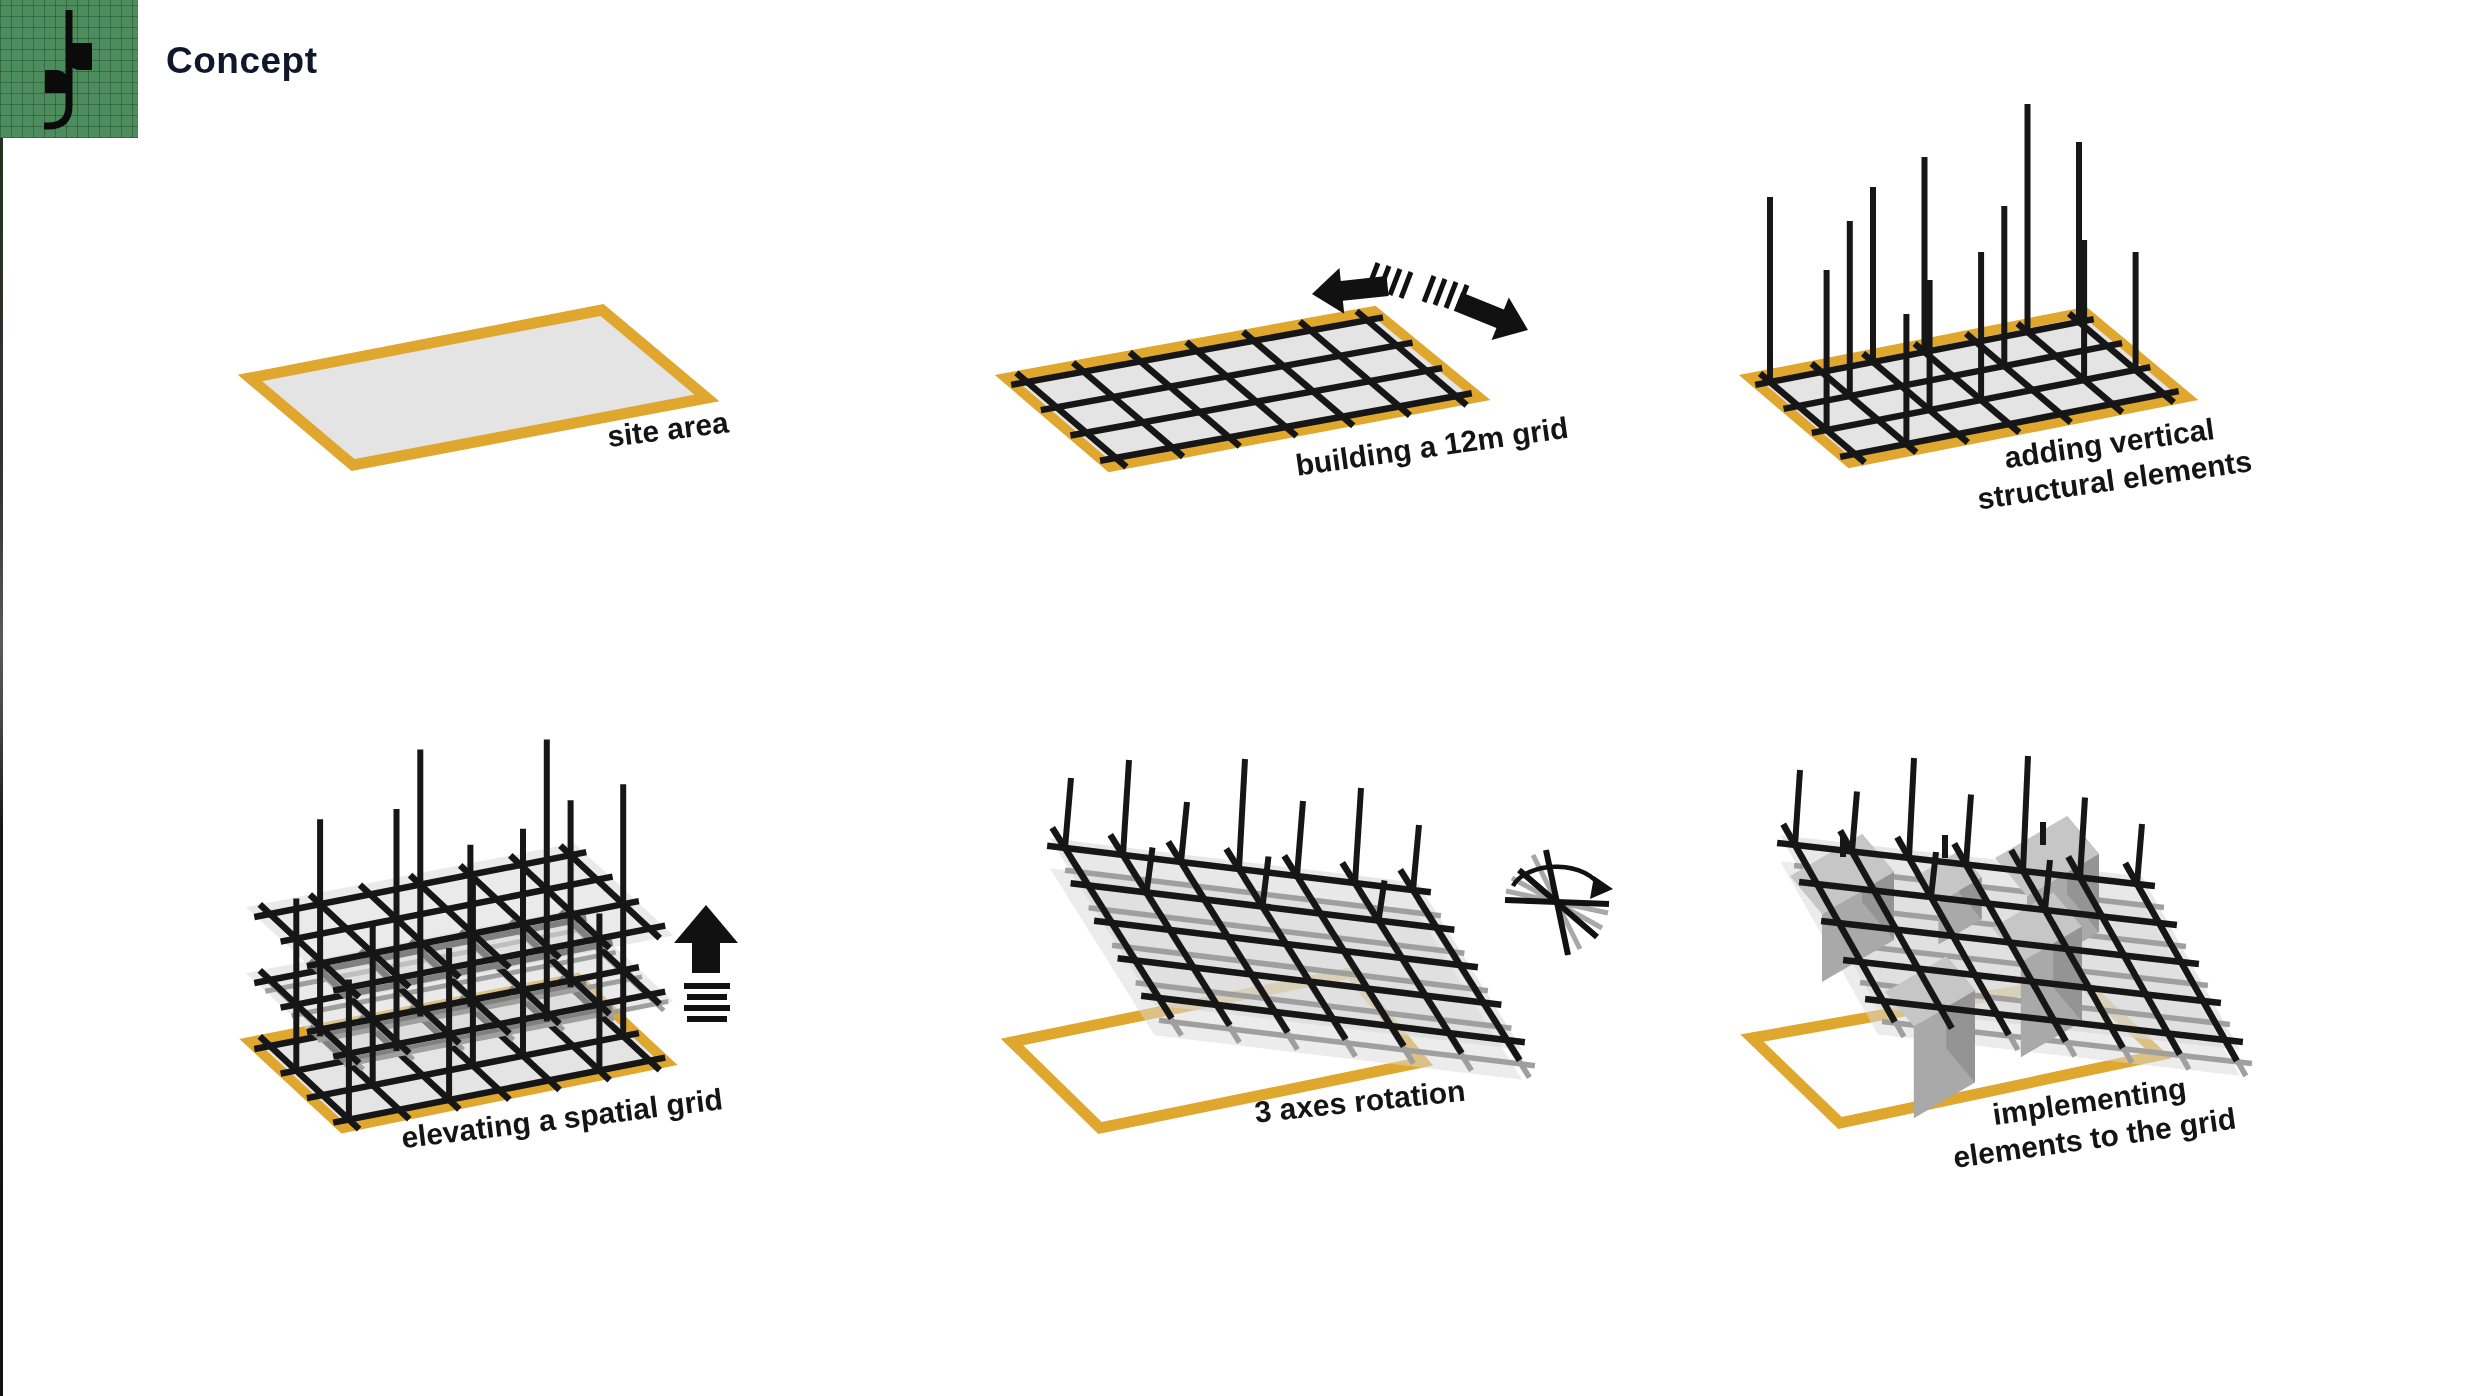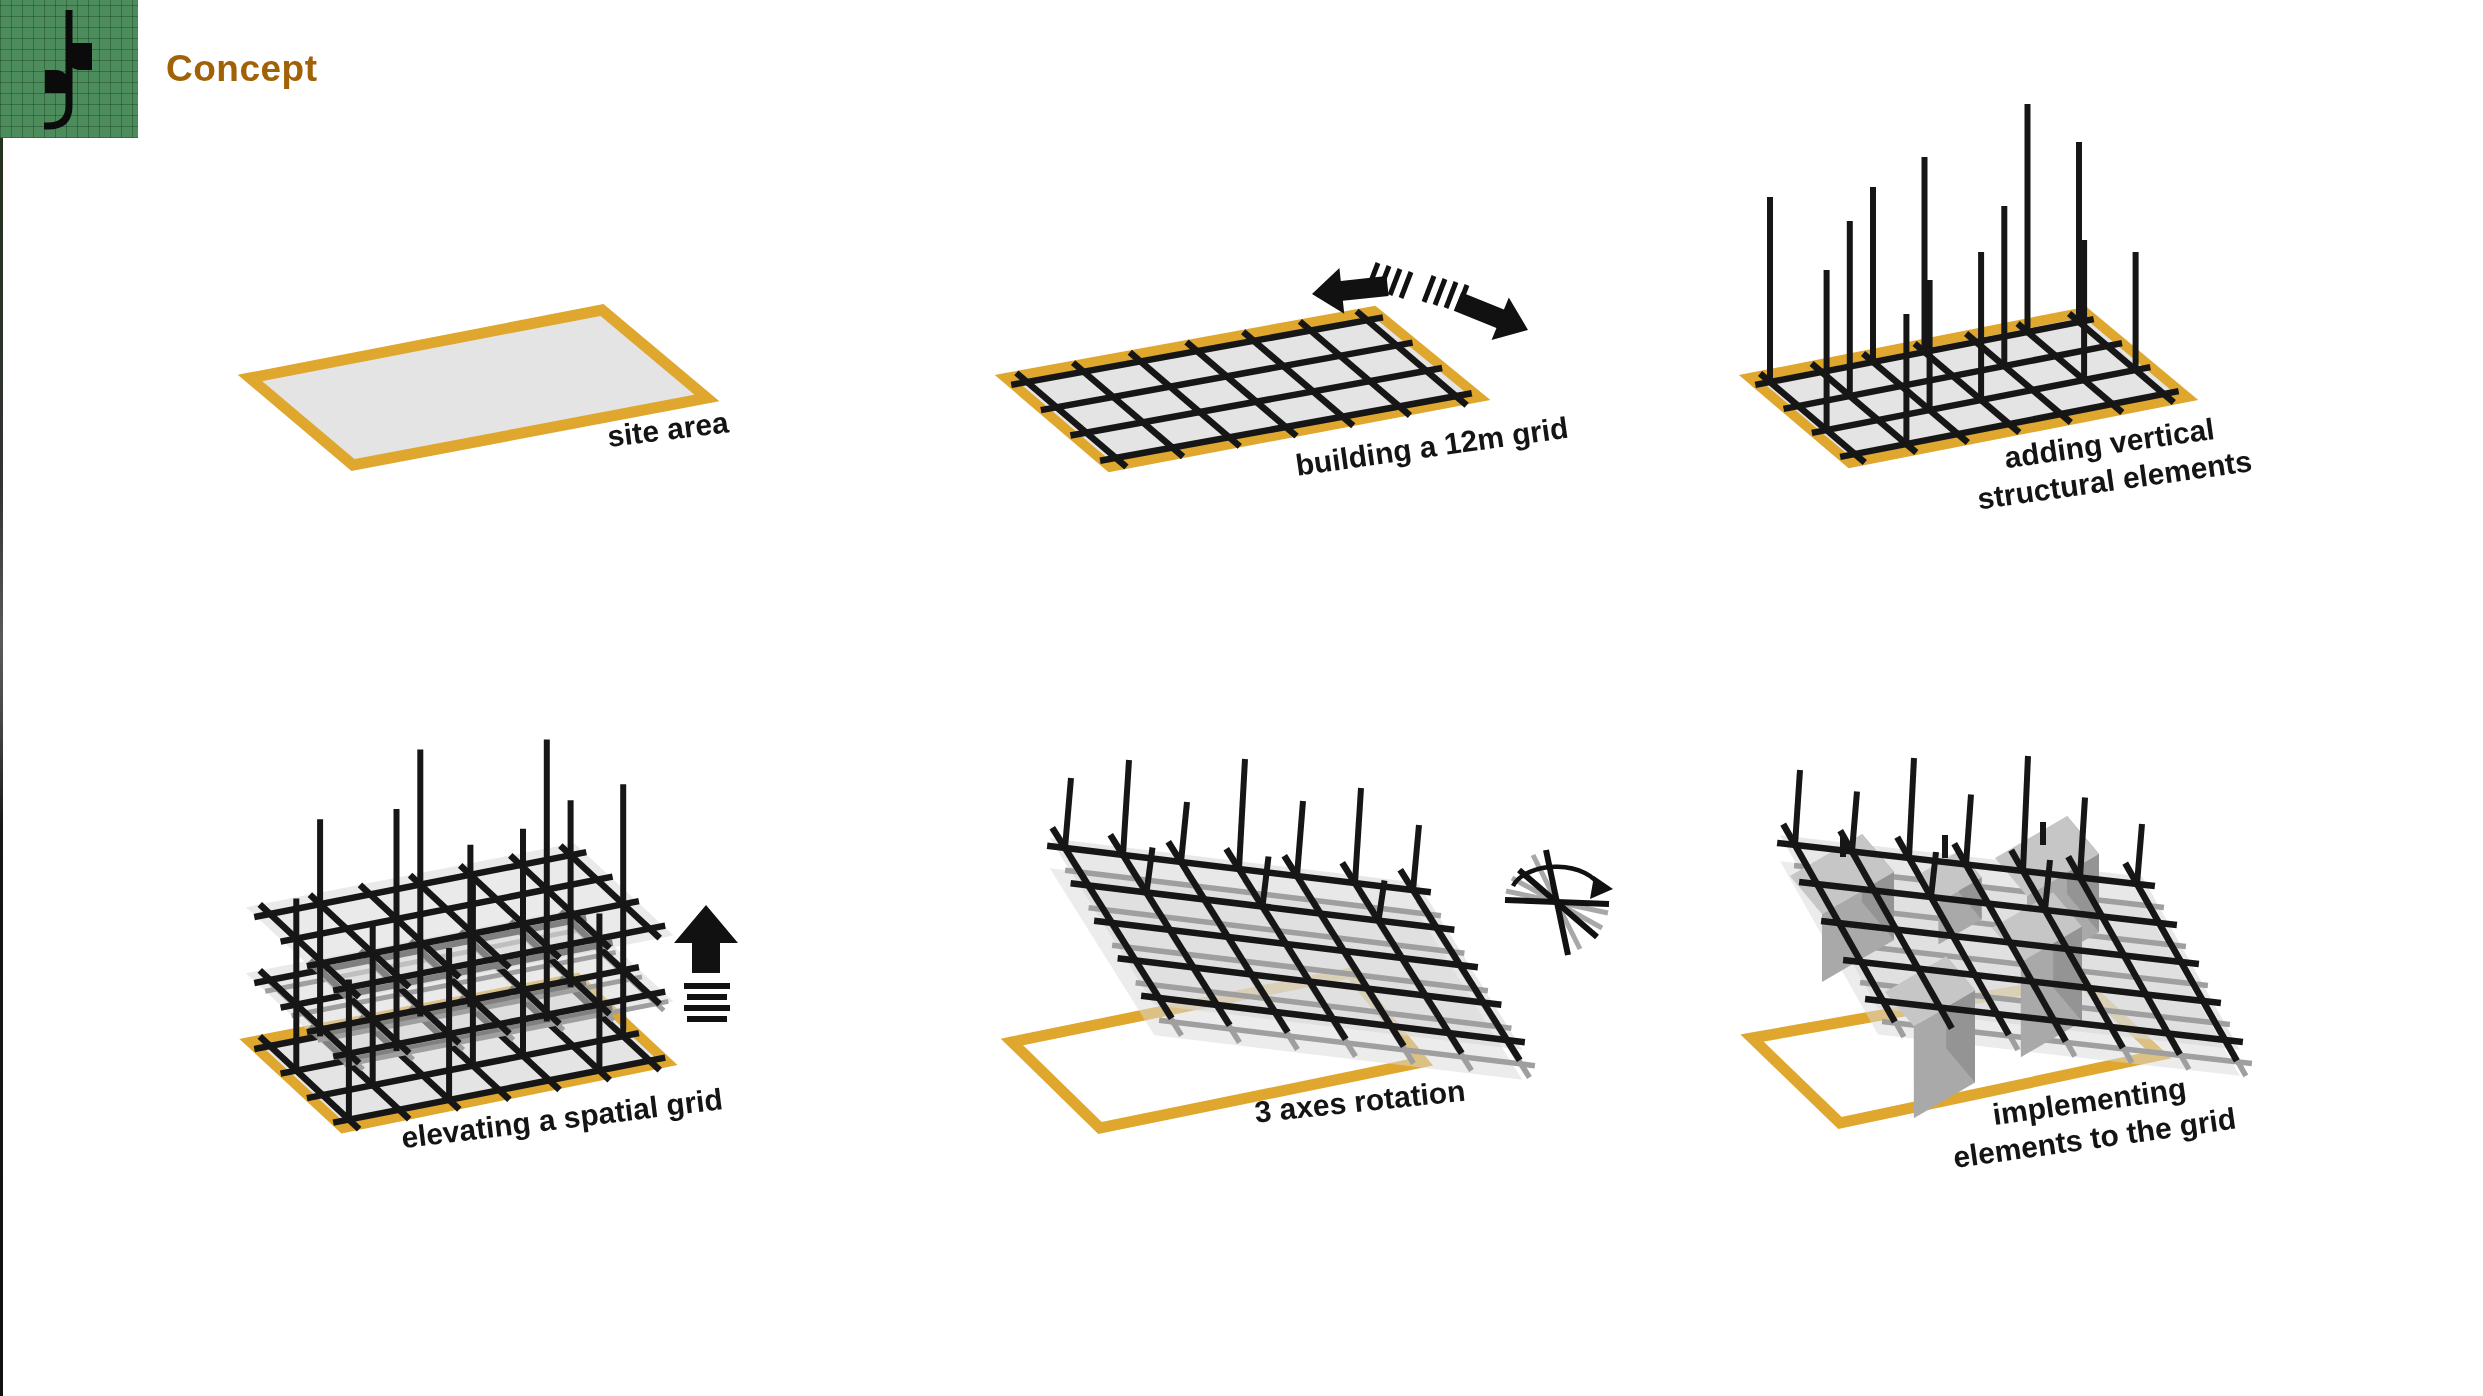--- a/index.html
+++ b/index.html
@@ -7,21 +7,21 @@
   .stage{position:relative;width:2483px;height:1396px;background:#ffffff;overflow:hidden;}
 
   
   .logo{position:absolute;left:0;top:0;width:138px;height:138px;
         background-color:#4d8c5c;
         background-image:
           repeating-linear-gradient(0deg, rgba(10,50,20,.35) 0 1px, transparent 1px 11px),
           repeating-linear-gradient(90deg, rgba(10,50,20,.35) 0 1px, transparent 1px 11px);}
   .logo svg{position:absolute;left:0;top:0;}
   .page-title{position:absolute;left:166px;top:40px;font-size:37px;font-weight:700;
-        color:#a16207;letter-spacing:.5px;margin-top:8px;}
+        color:#0f172a;letter-spacing:.5px;}
 
   .edge-strip{position:absolute;left:0;top:138px;width:3px;height:1258px;
         background:linear-gradient(180deg,#24321f 0%,#333 28%,#5a5a5a 40%,#484848 46%,#161616 55%,#111 100%);}
 
   
   #diagram{position:absolute;left:0;top:0;}
 
   
   .plabel{position:absolute;color:#141414;font-size:30px;font-weight:600;
         white-space:nowrap;text-align:center;line-height:1.22;

